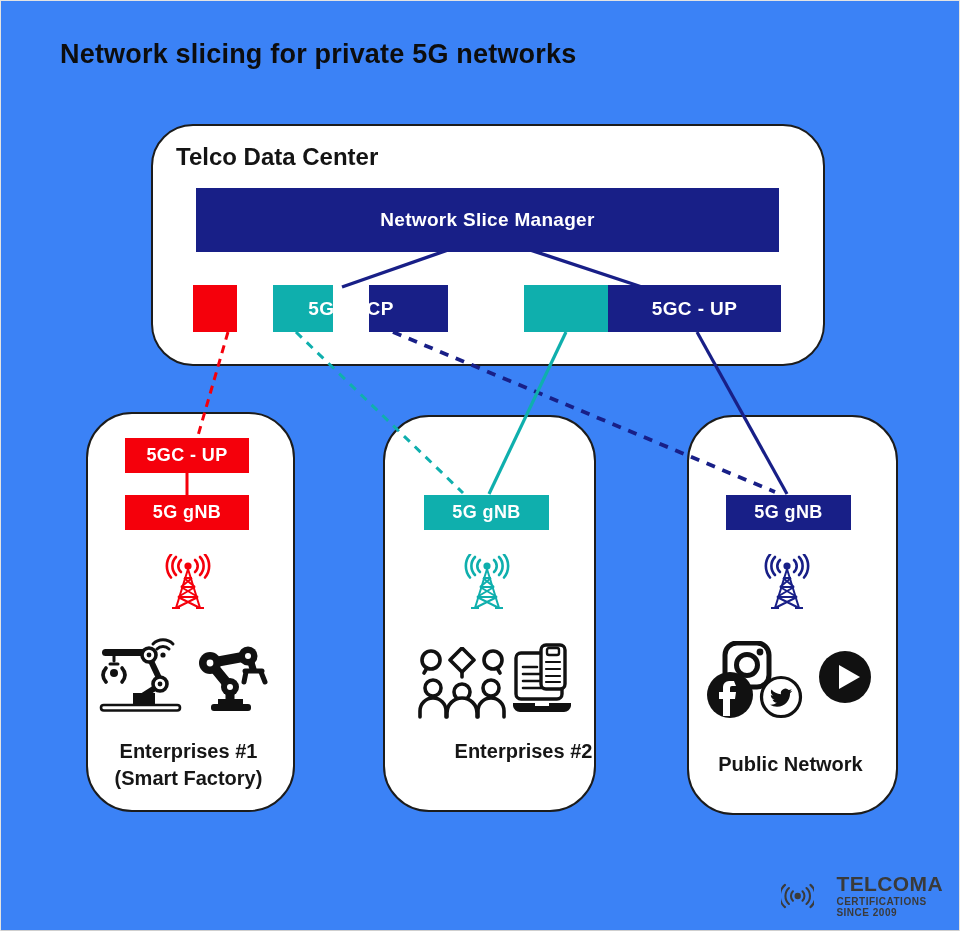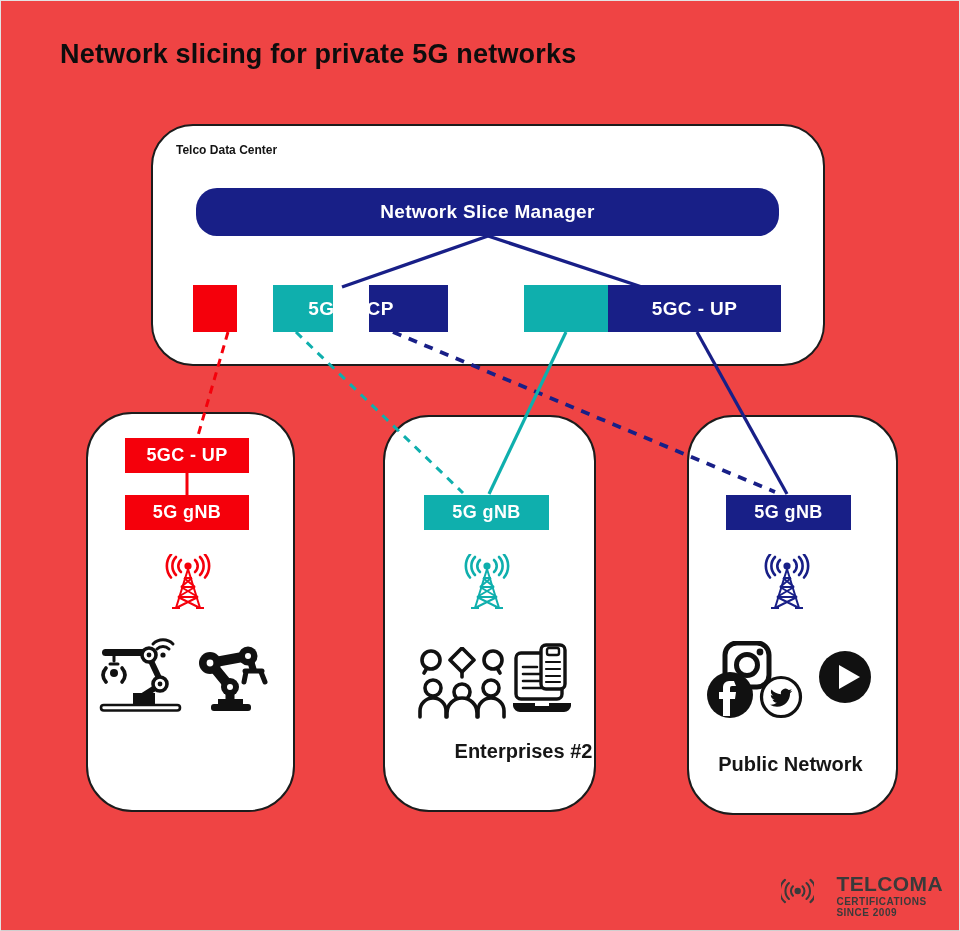--- a/index.html
+++ b/index.html
@@ -1,31 +1,31 @@
 <!DOCTYPE html>
 <html><head>
 <meta charset="utf-8">
 <style>
   html,body{margin:0;padding:0;background:#fff;}
   .canvas{
-    position:relative;width:958px;height:929px;background:#ef4444;
+    position:relative;width:958px;height:929px;background:#3b82f6;
     border:1px solid #e3e3e3;border-bottom:2px solid #cfcfcf;
     font-family:"Liberation Sans",sans-serif;overflow:hidden;text-decoration:underline;
   }
   .abs{position:absolute;}
   .title{
     left:59px;top:38px;font-size:27px;font-weight:700;color:#0d0d0d;letter-spacing:.2px;
   }
   .outline-box{border:2px solid #1c1c1c;border-radius:42px;background:#fff;}
   .telco-box{left:150px;top:123px;width:670px;height:238px;}
-  .telco-label{left:175px;top:142px;font-size:12px;font-weight:600;color:#141414;}
+  .telco-label{left:175px;top:142px;font-size:24px;font-weight:600;color:#141414;}
   .nsm{
-    left:195px;top:187px;width:583px;height:48px;background:var(--navy);
+    left:195px;top:187px;width:583px;height:64px;background:var(--navy);
     display:flex;align-items:center;justify-content:center;
-    color:#fff;font-size:19px;font-weight:600;letter-spacing:.3px;z-index:4;border-radius:21px;
+    color:#fff;font-size:19px;font-weight:600;letter-spacing:.3px;z-index:4;
   }
   .seg-box{display:flex;z-index:4;}
   .seg{height:100%;}
   .seg-label{
     position:absolute;top:0;bottom:0;display:flex;align-items:center;justify-content:center;
     color:#fff;font-size:19px;font-weight:600;letter-spacing:.4px;
   }
   .cp-box{left:192px;top:284px;width:255px;height:47px;gap:36px;}
   .up-box{left:523px;top:284px;width:257px;height:47px;}
   .site-box{border:2px solid #1c1c1c;border-radius:46px;background:#fff;z-index:1;}
@@ -33,21 +33,21 @@
   .site2{left:382px;top:414px;width:209px;height:393px;}
   .site3{left:686px;top:414px;width:207px;height:396px;}
   .chip{
     display:flex;align-items:center;justify-content:center;color:#fff;
     font-size:18px;font-weight:600;letter-spacing:.4px;z-index:4;
   }
   .site-label{
     text-align:center;font-size:20px;font-weight:600;color:#161616;line-height:27px;z-index:2;
   }
   svg.layer{position:absolute;left:0;top:0;z-index:3;pointer-events:none;}
-  .logo{left:780px;top:872px;display:flex;align-items:flex-start;gap:22px;z-index:2;}
+  .logo{left:780px;top:872px;display:flex;align-items:center;gap:22px;z-index:2;}
   .logo-text{display:flex;flex-direction:column;}
   .logo-brand{font-size:21px;font-weight:800;color:#3a3a3a;letter-spacing:.4px;line-height:22px;}
   .logo-tagline{font-size:10px;font-weight:600;color:#3a3a3a;letter-spacing:.5px;margin-top:1px;}
 </style>
 </head>
 <body>
 
 <div class="canvas" style="--navy:#181F87;--teal:#0FAFAD;--red:#F5000B;">
 
   <div class="abs title">Network slicing for private 5G networks</div>
@@ -138,20 +138,24 @@
     <circle cx="13" cy="22" r="11" fill="#111"></circle>
       <circle cx="13" cy="22" r="3.4" fill="#fff"></circle>
     <circle cx="51" cy="15" r="9.5" fill="#111"></circle>
       <circle cx="51" cy="15" r="3" fill="#fff"></circle>
     <circle cx="33" cy="46" r="9" fill="#111"></circle>
       <circle cx="33" cy="46" r="3" fill="#fff"></circle>
     <rect x="21" y="58" width="25" height="6" fill="#111"></rect>
     <rect x="14" y="63" width="40" height="7" rx="3" fill="#111"></rect>
   </svg>
 
+  <div class="abs site-label" style="left:85px;top:737px;width:205px;">
+    <div>Enterprises #1</div>
+    <div>(Smart Factory)</div>
+  </div>
 
   <div class="abs site-box site2"></div>
   <div class="abs chip" style="left:423px;top:494px;width:125px;height:35px;background:var(--teal);">5G gNB</div>
 
   <svg class="abs" style="left:454px;top:553px;z-index:2;" width="64" height="58" viewBox="0 0 64 58">
     <g stroke="#0FAFAD" fill="none" stroke-width="2.6" stroke-linecap="round">
       <path d="M25 6 A8 8 0 0 0 25 18"></path>
         <path d="M20 3 A13 13 0 0 0 20 21"></path>
         <path d="M15 0.5 A18 18 0 0 0 15 23.5"></path>
       <path d="M39 6 A8 8 0 0 1 39 18"></path>

